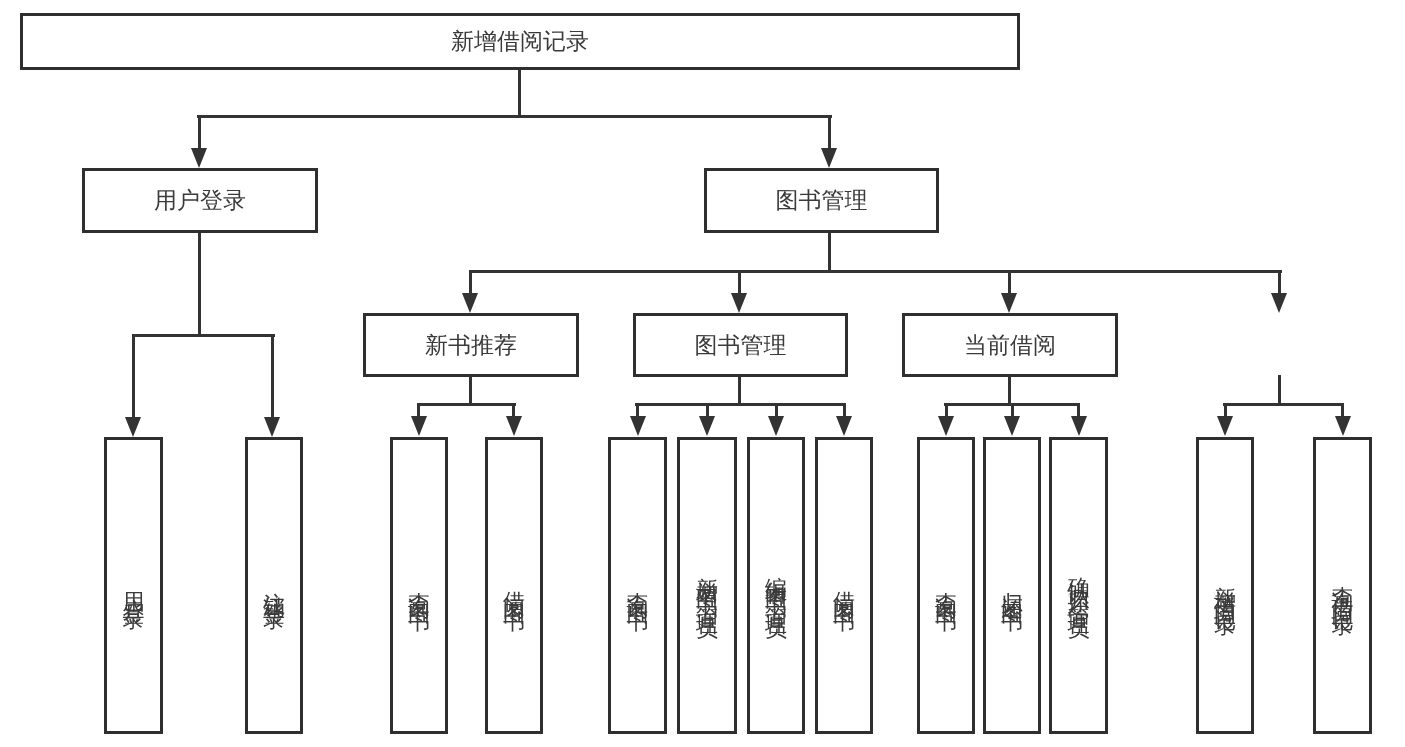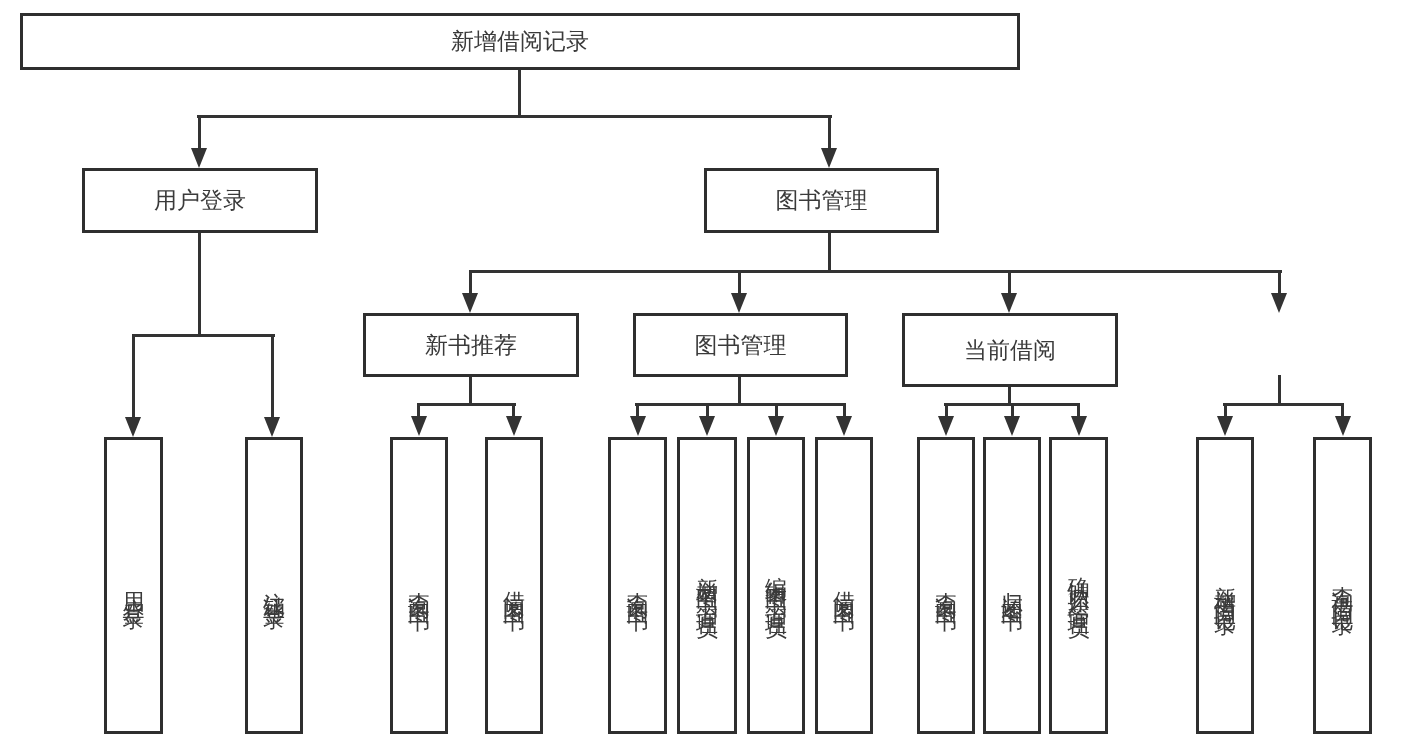--- a/index.html
+++ b/index.html
@@ -108,21 +108,21 @@
   <div class="arw" style="left:1001px;top:293px"></div>
   <div class="lv" style="left:1278px;top:270px;height:25px"></div>
   <div class="arw" style="left:1271px;top:293px"></div>
 
   <div class="hbox" style="left:363px;top:313px;width:216px;height:64px">
     <span>新书推荐</span>
   </div>
   <div class="hbox" style="left:633px;top:313px;width:215px;height:64px">
     <span>图书管理</span>
   </div>
-  <div class="hbox" style="left:902px;top:313px;width:216px;height:74px">
+  <div class="hbox" style="left:902px;top:313px;width:216px;height:64px">
     <span>当前借阅</span>
   </div>
 
   <div class="lv" style="left:469px;top:375px;height:30px"></div>
   <div class="lh" style="left:417px;top:403px;width:99px"></div>
   <div class="lv" style="left:417px;top:403px;height:15px"></div>
   <div class="arw" style="left:411px;top:416px"></div>
   <div class="lv" style="left:512px;top:403px;height:15px"></div>
   <div class="arw" style="left:506px;top:416px"></div>
 

